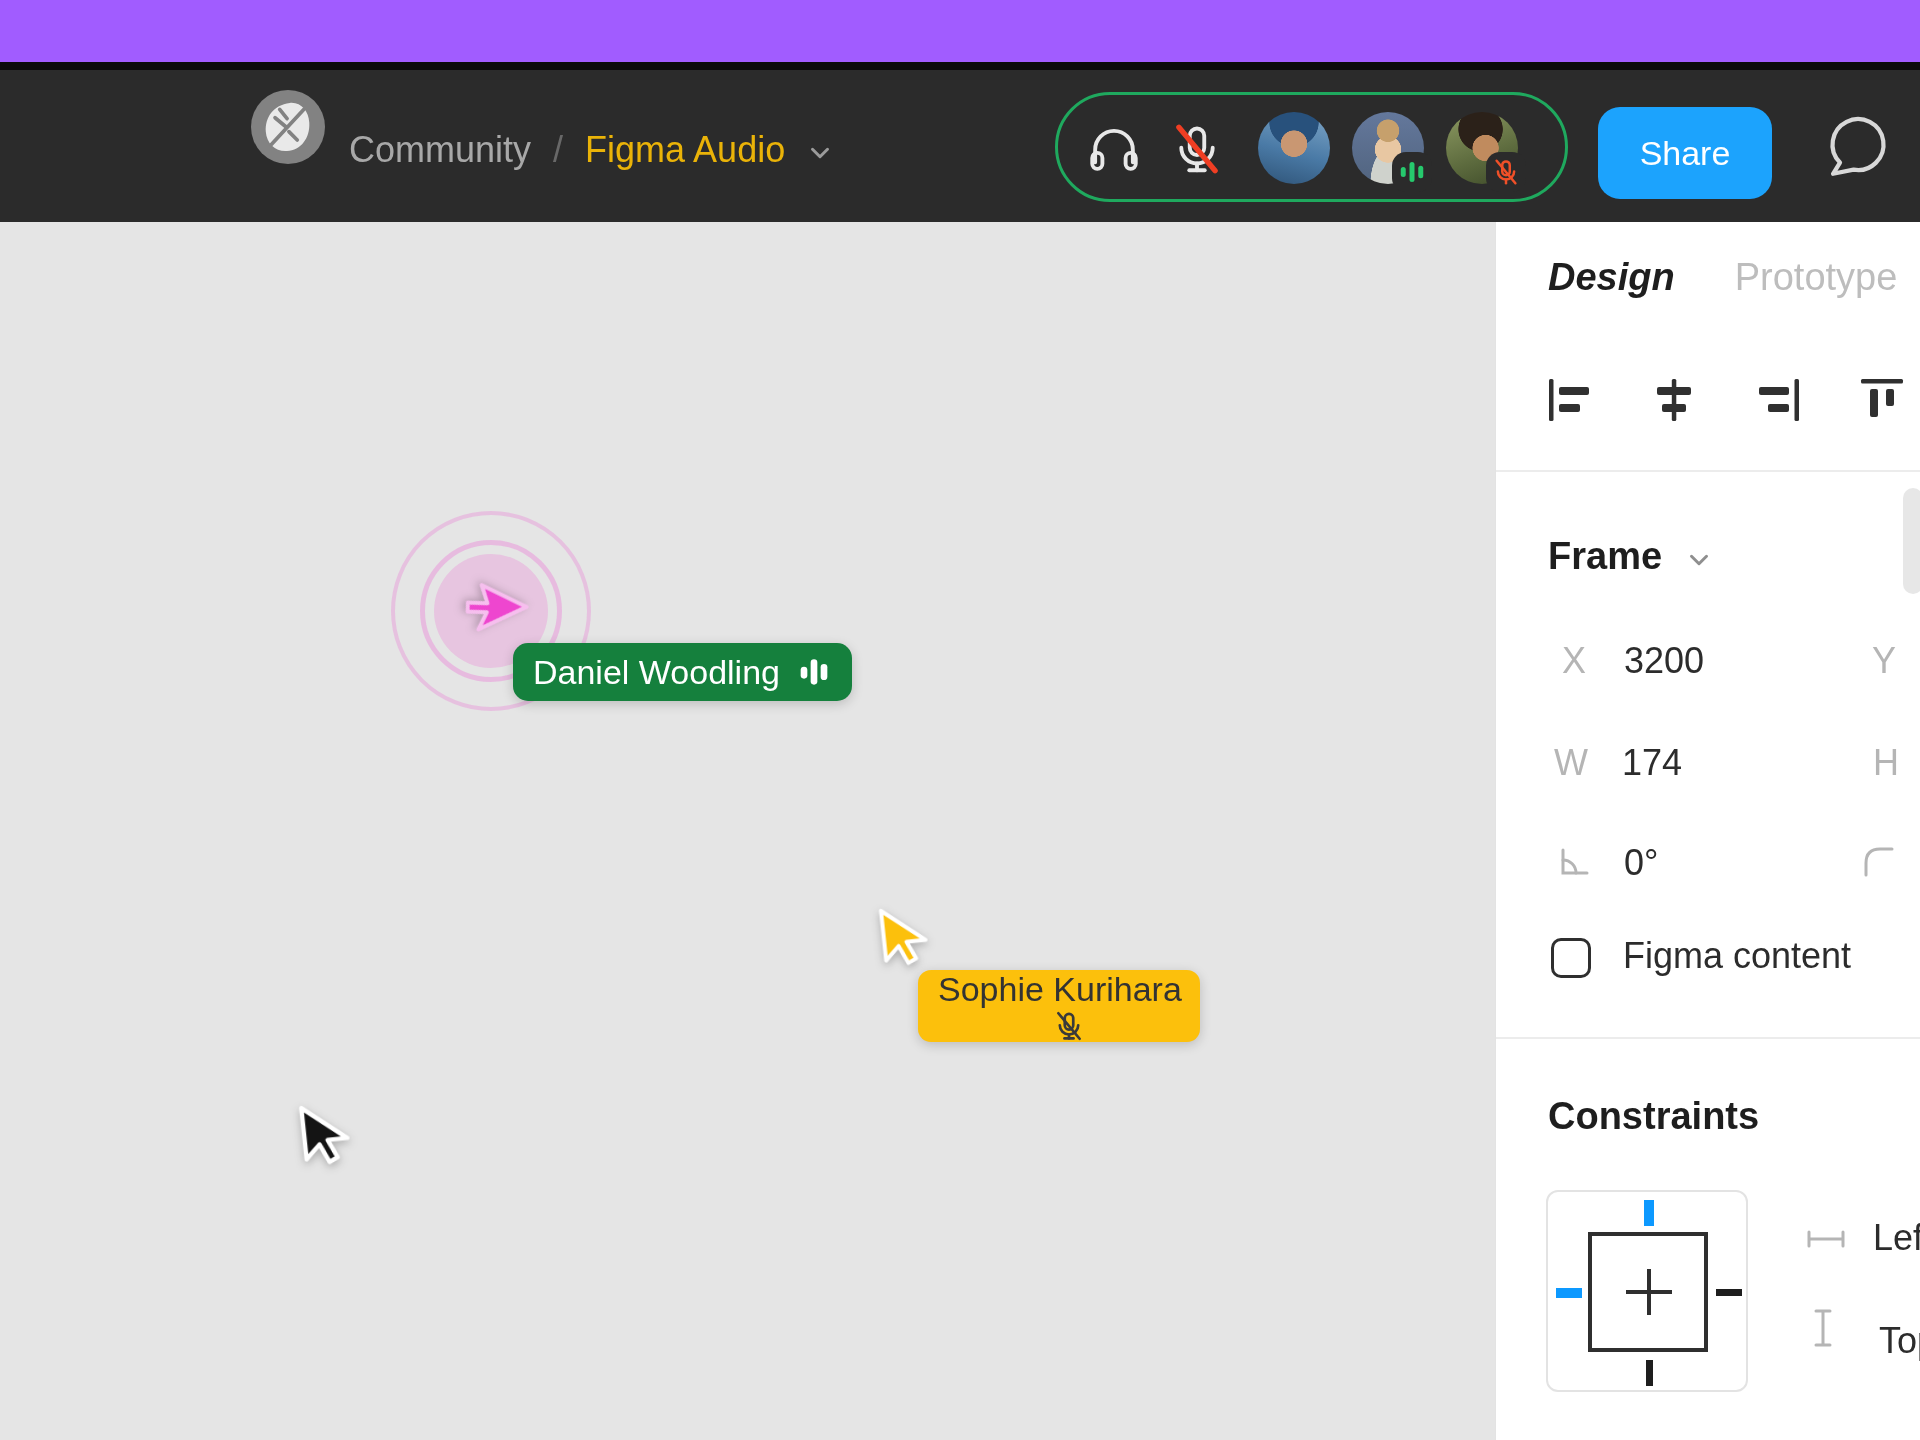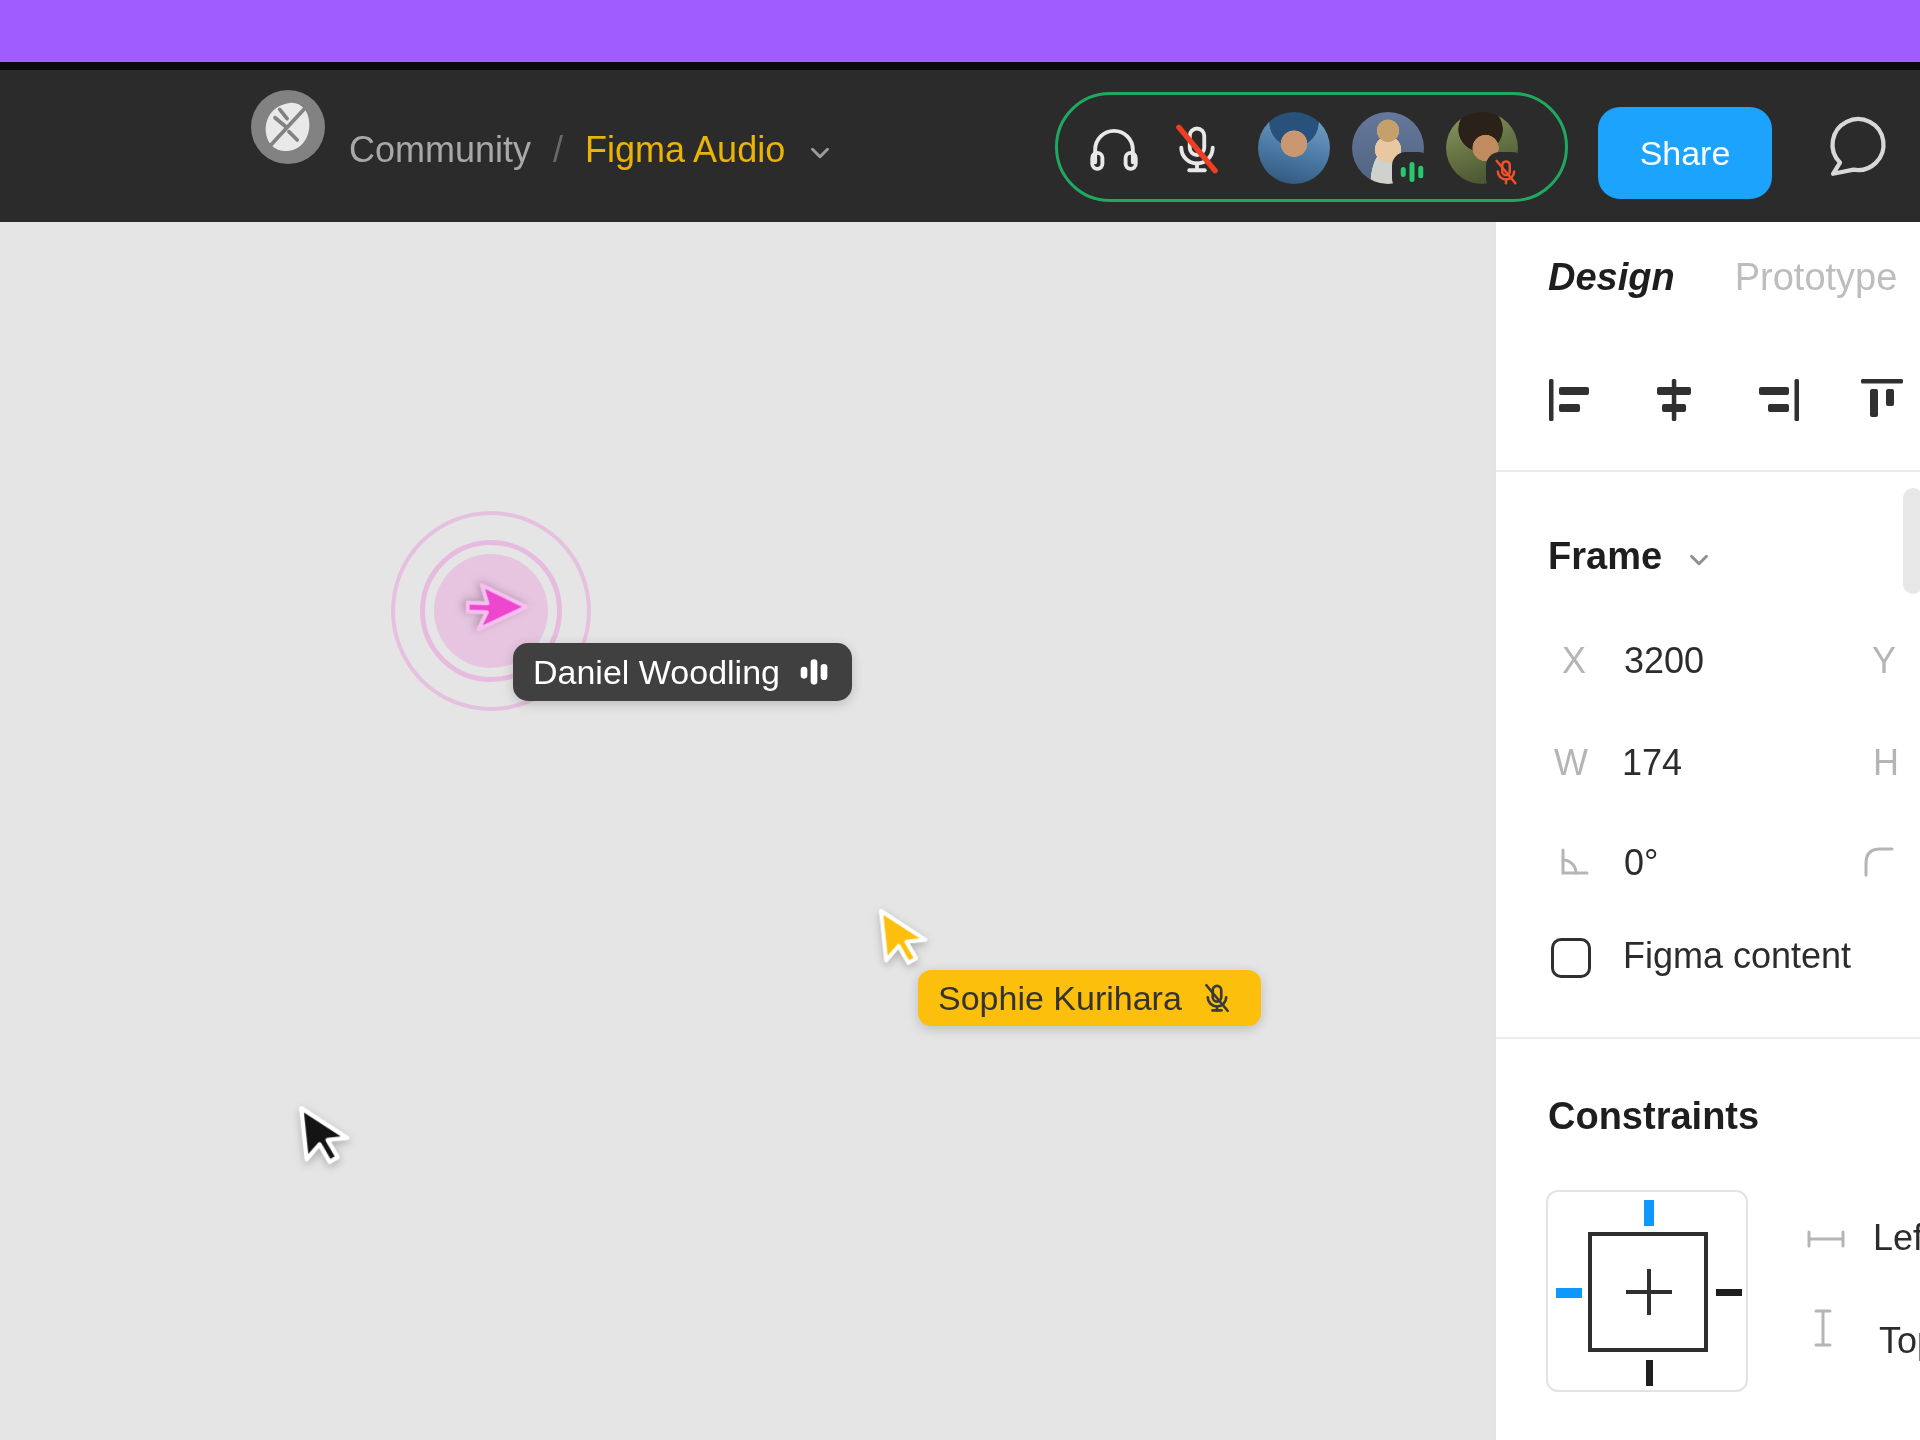--- a/index.html
+++ b/index.html
@@ -55,24 +55,24 @@
   .presence-ring2 { position:absolute; left:391px; top:289px; width:200px; height:200px;
     border-radius:50%; border:4px solid rgba(238,70,207,0.22); }
 
   .cursor { filter:drop-shadow(0 3px 4px rgba(0,0,0,0.25)); }
   .cursor-pink  { position:absolute; left:463px; top:358px; width:64px; height:64px; transform:rotate(116deg); }
   .cursor-yellow{ position:absolute; left:870px; top:681px; width:64px; height:64px; transform:rotate(-6deg); }
   .cursor-black { position:absolute; left:290px; top:878px; width:66px; height:66px; transform:rotate(-6deg); }
 
   .collab-label { position:absolute; display:inline-flex; align-items:center;
     box-shadow:0 3px 12px rgba(0,0,0,0.18); white-space:nowrap; }
-  .label-daniel { left:513px; top:421px; height:58px; border-radius:15px; background:#404040;
+  .label-daniel { left:513px; top:421px; height:58px; border-radius:15px; background:#15803d;
     color:#ffffff; font-size:34px; font-weight:500; padding:0 22px 0 20px; }
-  .label-sophie { left:918px; top:748px; height:56px; border-radius:13px; background:#fcc00c;
-    color:#333333; font-size:34px; font-weight:500; padding:0 27px 0 20px; }
+  .label-sophie { left:918px; top:748px; height:72px; border-radius:13px; background:#fcc00c;
+    color:#333333; font-size:34px; font-weight:500; padding:0 18px 0 20px;flex-direction:column; }
   .label-icon { margin-left:18px; display:flex; align-items:center; }
 
   
   .sidebar { position:absolute; left:1495px; top:222px; width:425px; height:1218px;
     background:#ffffff; border-left:1px solid #e3e3e3; color:#2b2b2b; }
   .divider { position:absolute; left:0; width:425px; height:2px; background:#ececec; }
 
   .tabs { position:absolute; left:52px; top:34px; display:flex; gap:60px; font-size:38px; }
   .tab-active { color:#1e1e1e; font-weight:600;font-style:italic; }
   .tab-inactive { color:#bdbdbd; font-weight:400; }

